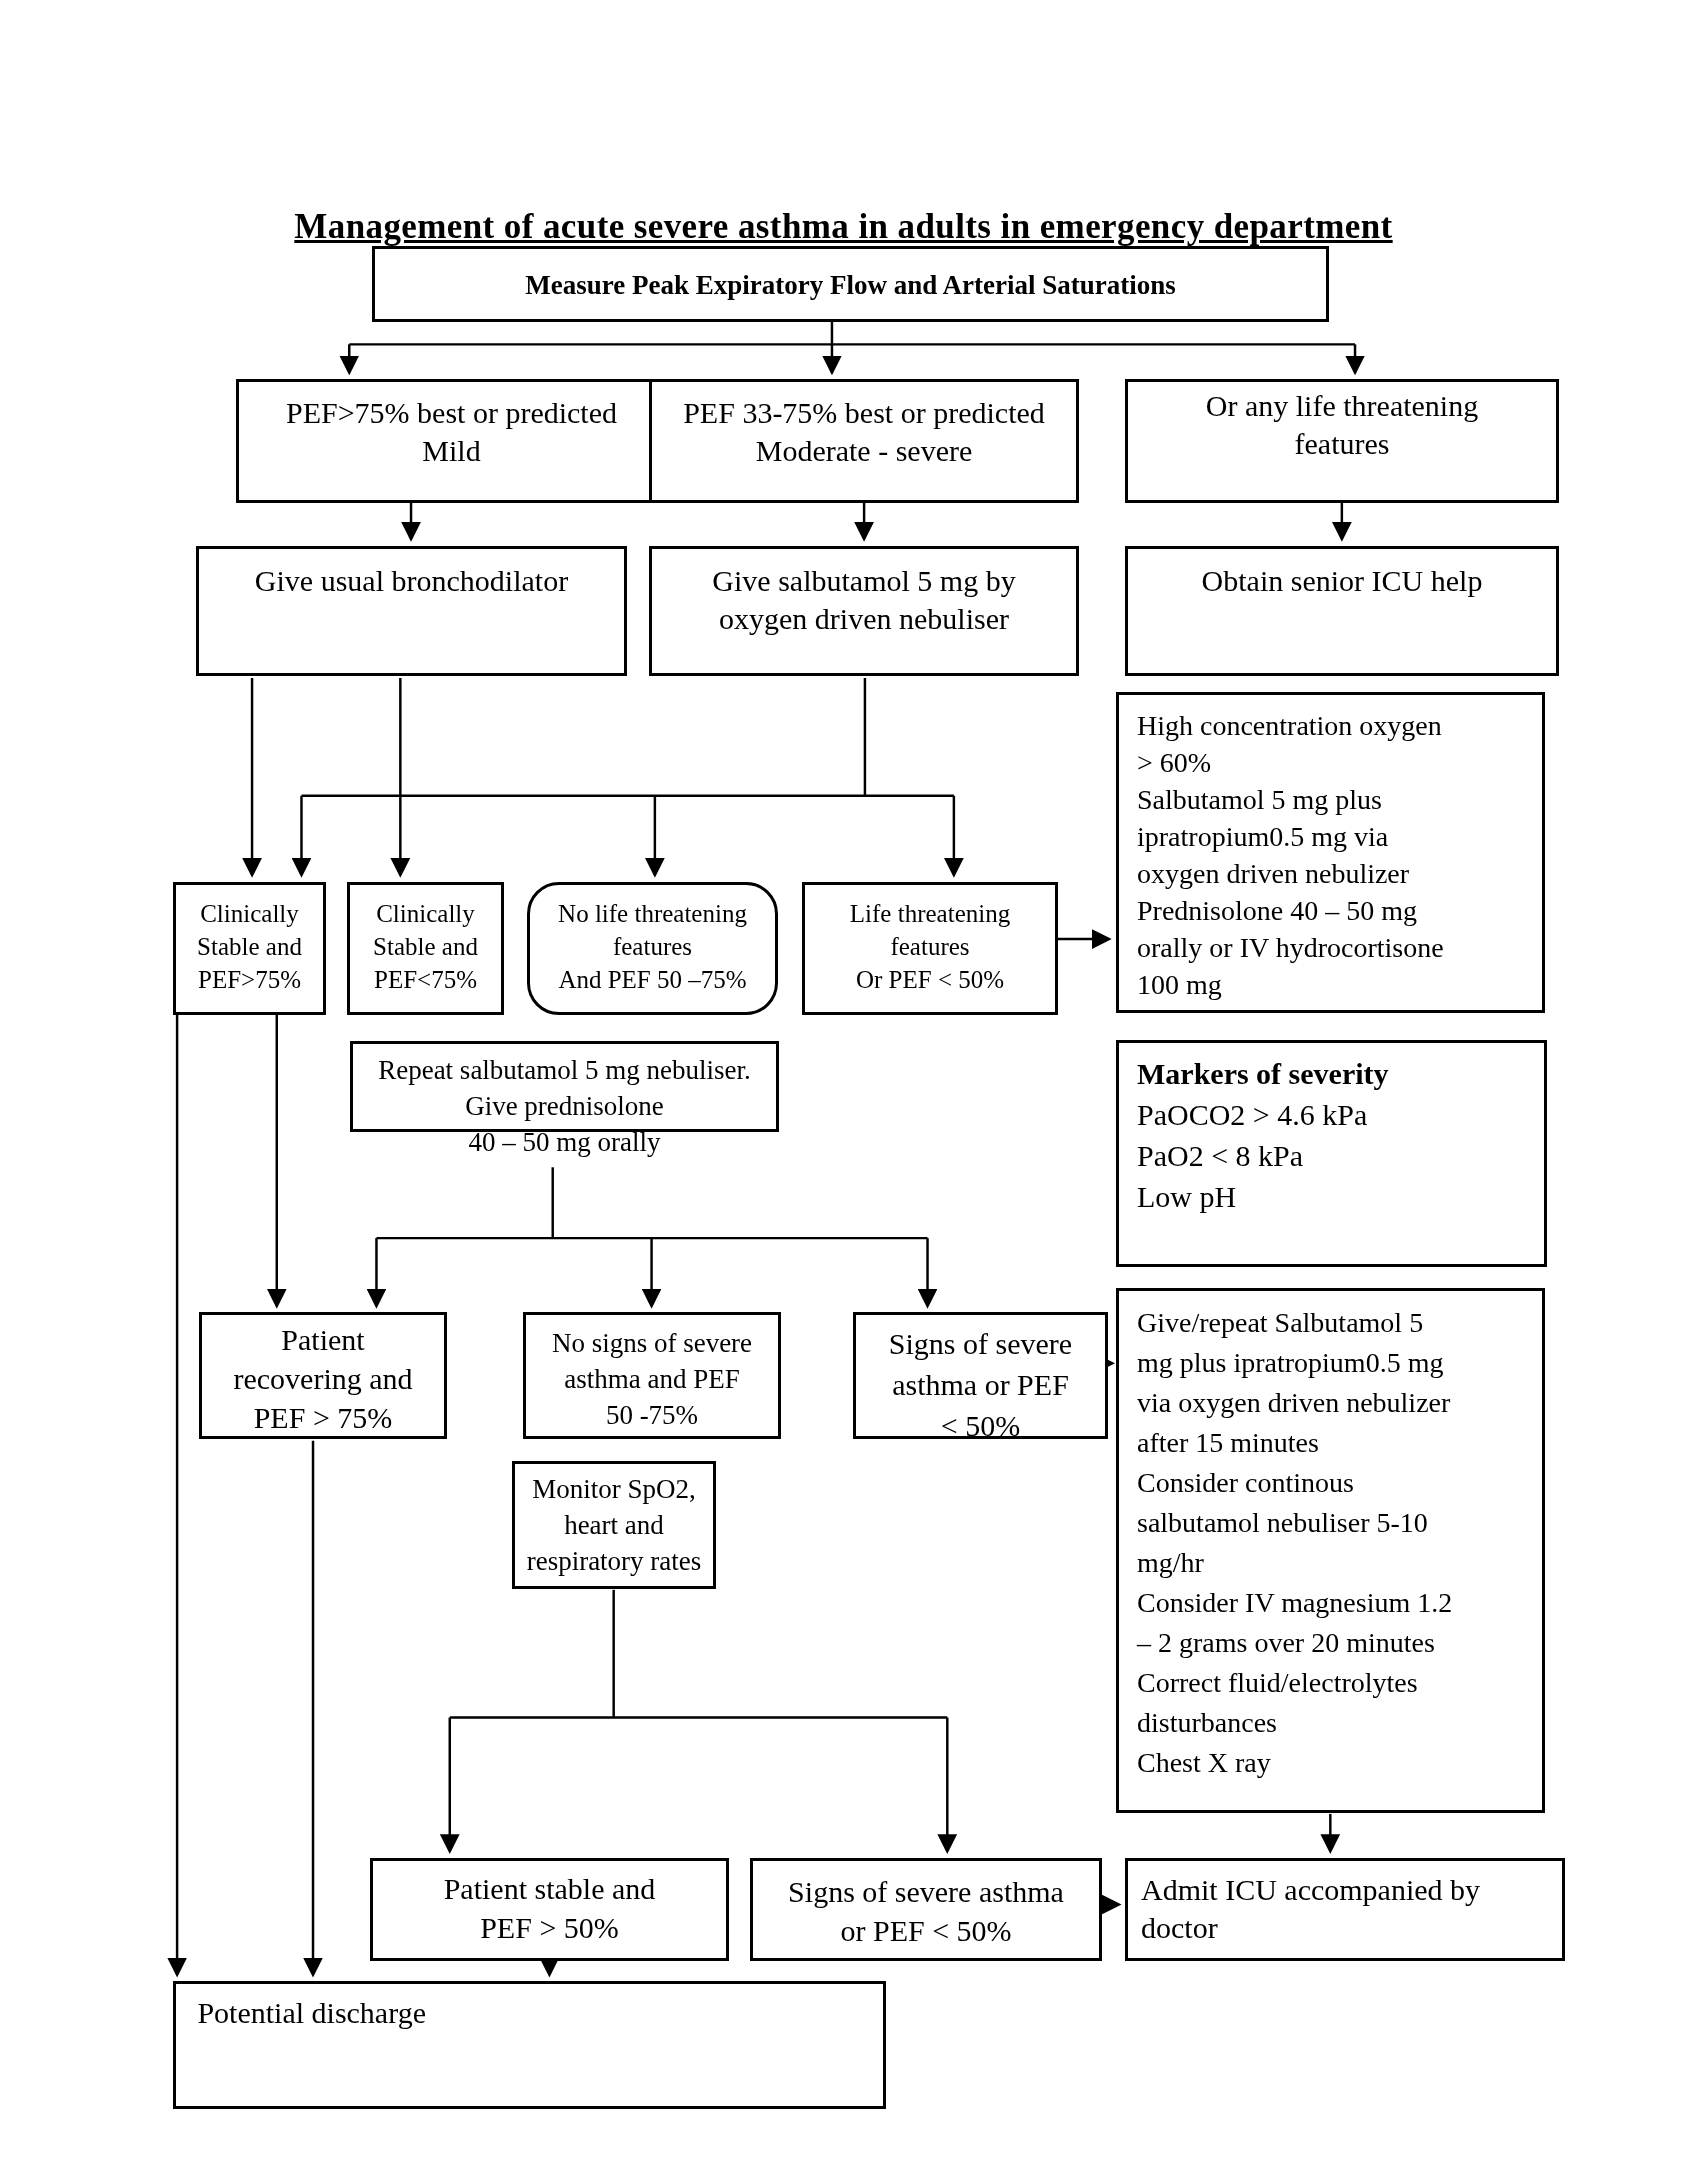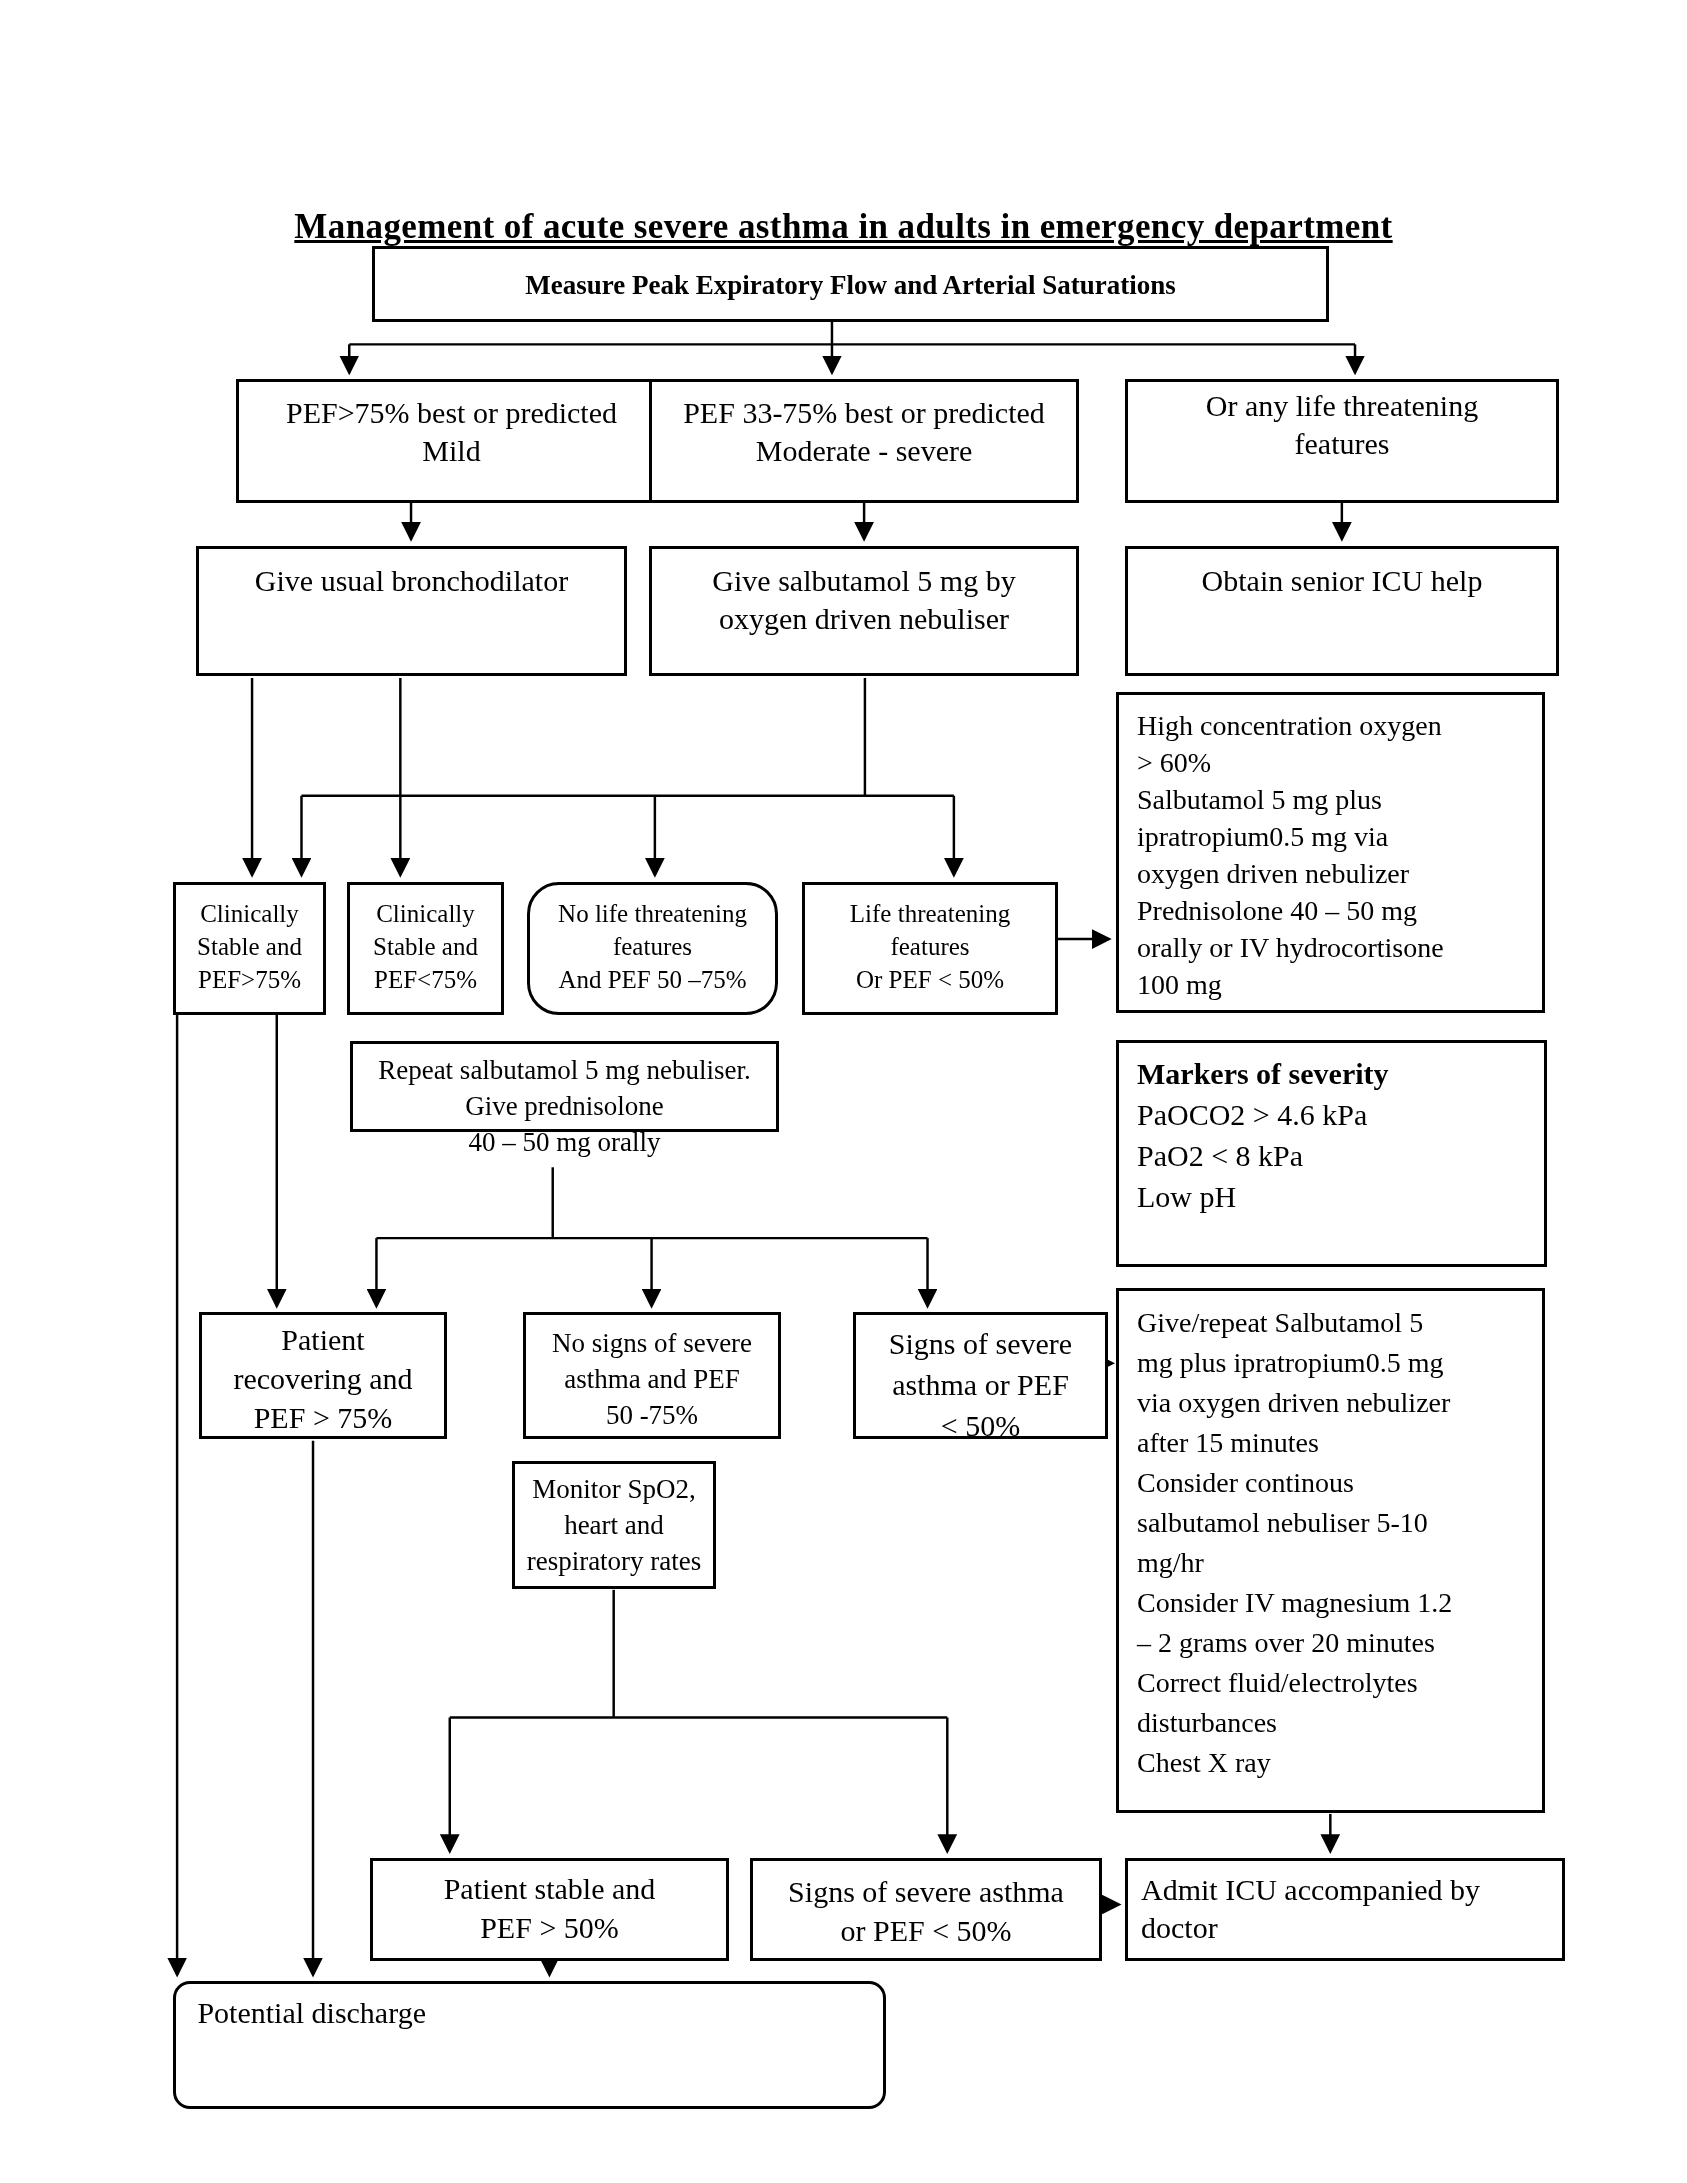--- a/index.html
+++ b/index.html
@@ -179,18 +179,18 @@
   </div>
   <div class="box" style="left:750px;top:1858px;width:352px;height:103px;font-size:30px;line-height:39px;padding-top:11px;">
     <div class="ln">Signs of severe asthma</div>
     <div class="ln">or PEF &lt; 50%</div>
   </div>
   <div class="box left" style="left:1125px;top:1858px;width:440px;height:103px;font-size:30px;line-height:38px;padding:10px 0 0 13px;">
     <div class="ln">Admit ICU accompanied by</div>
     <div class="ln">doctor</div>
   </div>
 
-  <div class="box left" style="left:173px;top:1981px;width:713px;height:128px;font-size:30px;padding:11.5px 0 0 21.4px;border-radius:17px;">
+  <div class="box left" style="left:173px;top:1981px;width:713px;height:128px;font-size:30px;padding:11.5px 0 0 21.4px;">
     <div class="ln">Potential discharge</div>
   </div>
 
 </div>
 
 
 </body></html>

